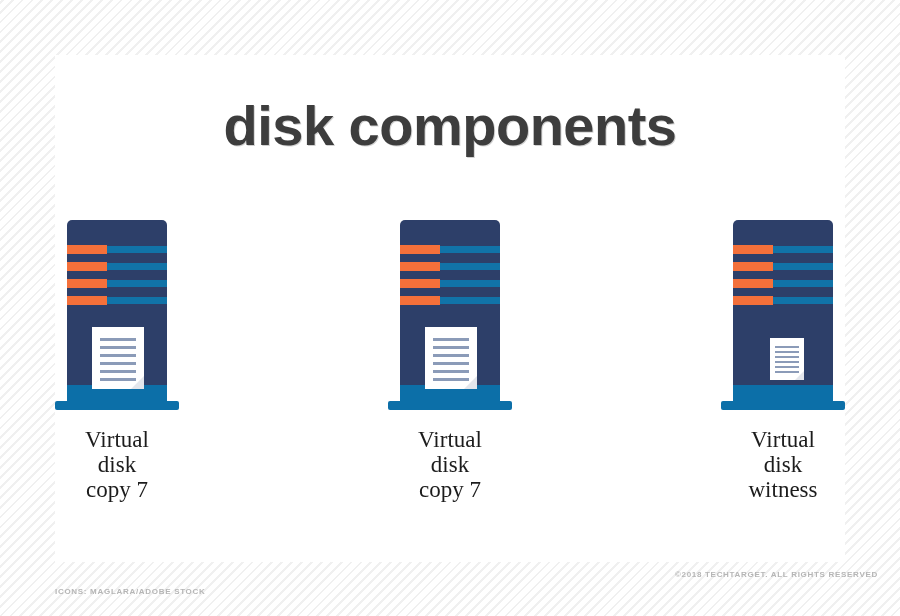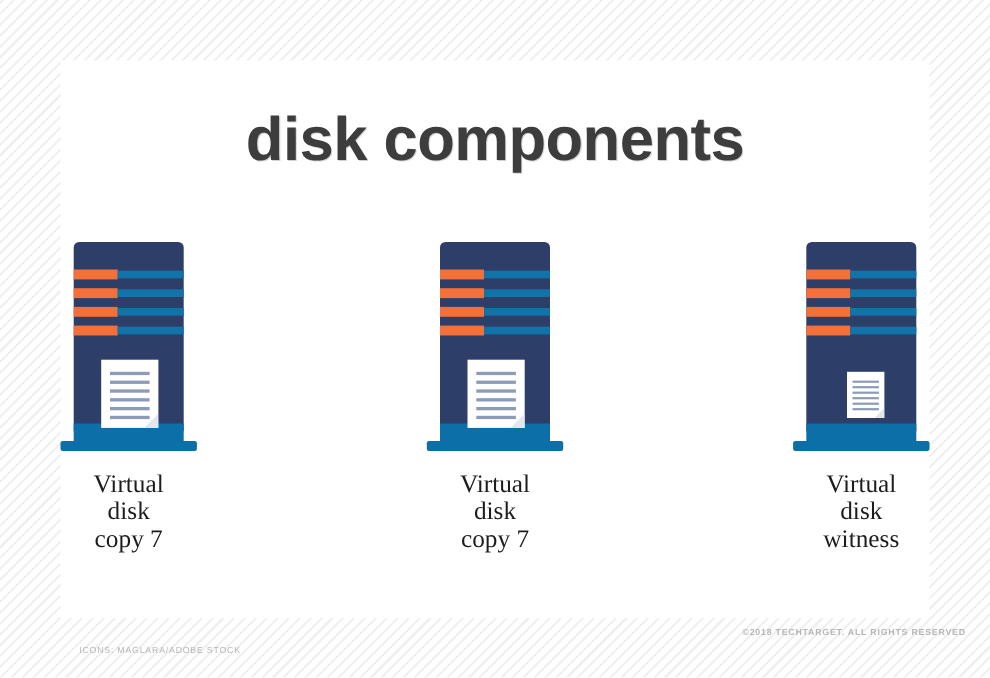--- a/index.html
+++ b/index.html
@@ -212,26 +212,26 @@
     line-height: 25px;
     color: #1c1c1c;
   }
   .caption span {
     display: block;
   }
 
   
   #footer-left {
     position: absolute;
-    left: 72px;
+    left: 55px;
     top: 587px;
     font-size: 8px;
     letter-spacing: 0.7px;
     color: #b6b6b6;
-    font-weight: normal;
+    font-weight: bold;
   }
   #footer-right {
     position: absolute;
     right: 22px;
     top: 570px;
     display: flex;
     align-items: center;
     gap: 24px;
   }
   #copyright {

